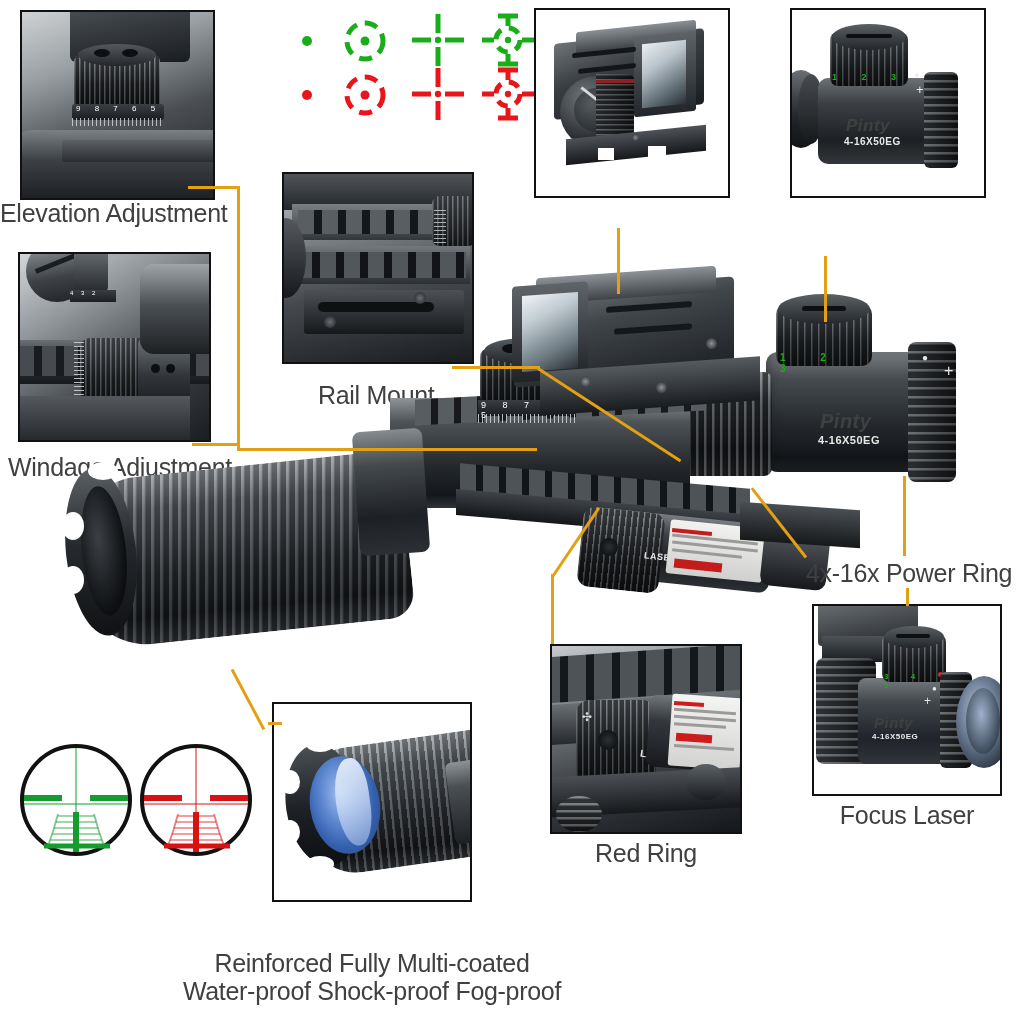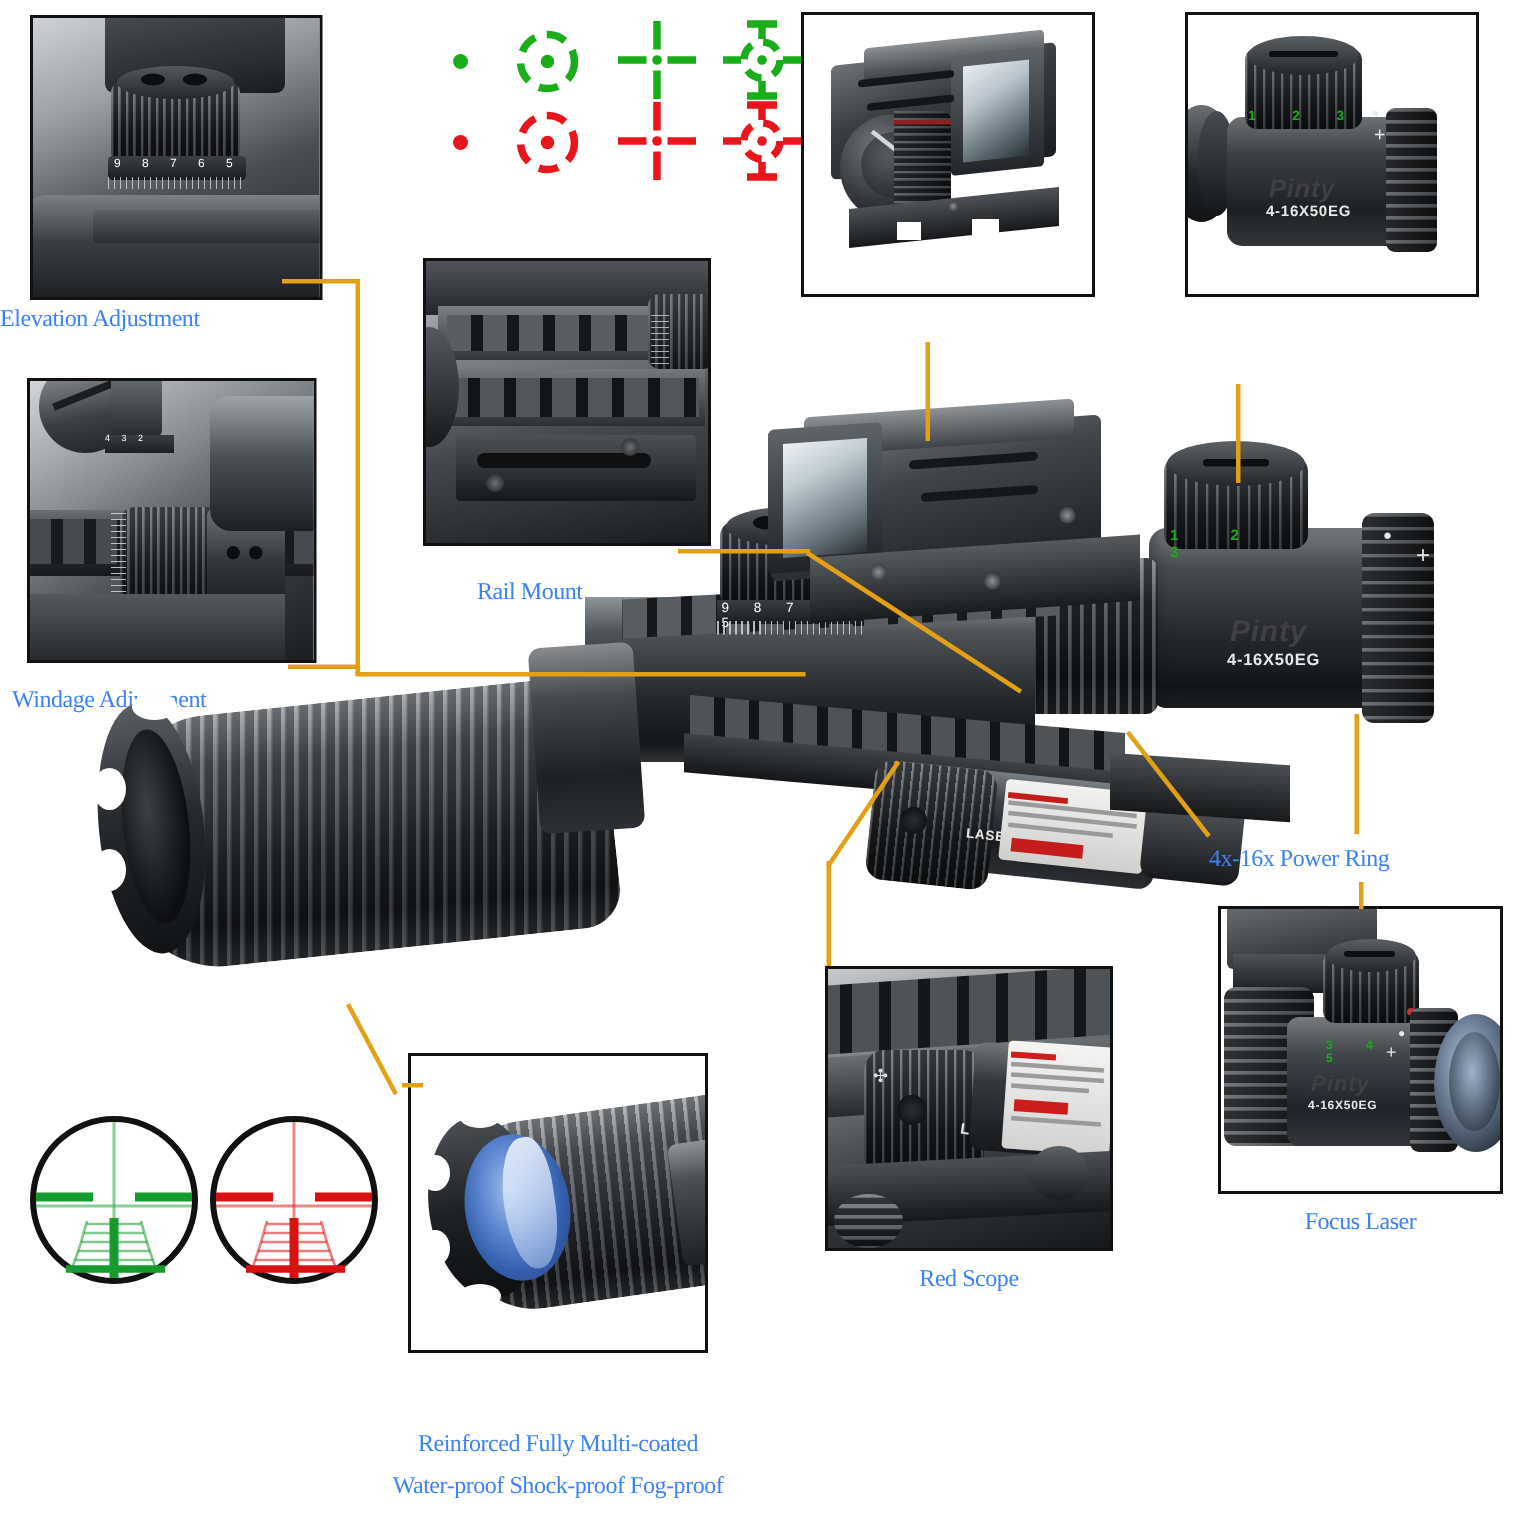--- a/index.html
+++ b/index.html
@@ -28,26 +28,25 @@
     overflow: hidden;
   }
   .panel-inner {
     position: absolute;
     inset: 0;
   }
 
   
   .label {
     position: absolute;
-    font-size: 16px;
+    font-size: 25px;
     line-height: 30px;
-    color: #3b82f6;
+    color: #404040;
     white-space: pre;
     letter-spacing: -0.3px;
-    font-family: Liberation Serif, serif;
   }
   .label.center { text-align: center; }
 
   
   .conn {
     position: absolute;
     background: #E3A014;
   }
   .conn-h { height: 3px; }
   .conn-v { width: 3px; }
@@ -482,21 +481,21 @@
       <div style="position:absolute;left:44px;top:72px;width:96px;height:86px;border-radius:8px;
                   background:linear-gradient(180deg,#767b80 0%,#42474c 28%,#20242a 70%,#31353a 100%);"></div>
 
       <div style="position:absolute;left:68px;top:28px;width:64px;height:48px;border-radius:8px;
                   background:repeating-linear-gradient(90deg,rgba(255,255,255,.16) 0 1px,rgba(0,0,0,.48) 2px 6px),
                              linear-gradient(180deg,#6b7075,#2a2e32 60%,#151719);"></div>
       <div style="position:absolute;left:70px;top:20px;width:60px;height:22px;border-radius:50%;
                   background:linear-gradient(180deg,#5a5f64,#23272b);"></div>
       <div style="position:absolute;left:82px;top:28px;width:34px;height:4px;border-radius:2px;background:#0d0f11;"></div>
       <div style="position:absolute;left:70px;top:66px;width:64px;height:12px;color:#19AE19;
-                  font-size:8px;font-weight:bold;letter-spacing:10px;margin-top:20px;">3 4 5</div>
+                  font-size:8px;font-weight:bold;letter-spacing:10px;">3 4 5</div>
       <div style="position:absolute;left:124px;top:66px;width:5px;height:5px;border-radius:50%;background:#c53030;"></div>
 
       <div style="position:absolute;left:126px;top:66px;width:32px;height:96px;border-radius:6px;
                   background:repeating-linear-gradient(180deg,rgba(255,255,255,.2) 0 2px,rgba(0,0,0,.52) 3px 8px),
                              linear-gradient(90deg,#4b5055,#191c1f);"></div>
 
       <div style="position:absolute;left:142px;top:70px;width:56px;height:92px;border-radius:50%;
                   background:radial-gradient(ellipse at 40% 38%,#b9c5d6 0%,#6e8099 38%,#2b343f 78%,#121619 100%);"></div>
       <div style="position:absolute;left:152px;top:82px;width:34px;height:66px;border-radius:50%;
                   background:radial-gradient(ellipse at 45% 40%,#9fb2cc,#3c4a59 70%,#161a1e);"></div>
@@ -543,21 +542,21 @@
       <div style="position:absolute;left:-6px;top:126px;width:210px;height:40px;
                   background:linear-gradient(180deg,#4c5055,#16181b);transform:skewY(-3deg);"></div>
       <div style="position:absolute;left:134px;top:118px;width:40px;height:36px;border-radius:50%;
                   background:linear-gradient(180deg,#5c6166,#1a1d20);"></div>
       <div style="position:absolute;left:4px;top:150px;width:46px;height:36px;border-radius:50%;
                   background:repeating-linear-gradient(180deg,rgba(255,255,255,.2) 0 2px,rgba(0,0,0,.5) 3px 7px),
                              linear-gradient(180deg,#6b7075,#1d2023);"></div>
     </div>
   </div>
 
-  <div class="label center" style="left:550px; top:838px; width:192px;">Red Scope</div>
+  <div class="label center" style="left:550px; top:838px; width:192px;">Red Ring</div>
 
   <div class="panel" style="left:272px; top:702px; width:200px; height:200px;">
     <div class="panel-inner" style="background:#ffffff;">
 
       <div style="position:absolute;left:30px;top:36px;width:196px;height:126px;border-radius:50px 14px 14px 50px;
                   background:
                     repeating-linear-gradient(92deg,
                       rgba(255,255,255,.16) 0 2px,
                       rgba(0,0,0,.34) 3px 8px),
                     linear-gradient(180deg,#a6abaf 0%,#646a6f 20%,#32363b 58%,#17191c 86%,#363a3e 100%);

